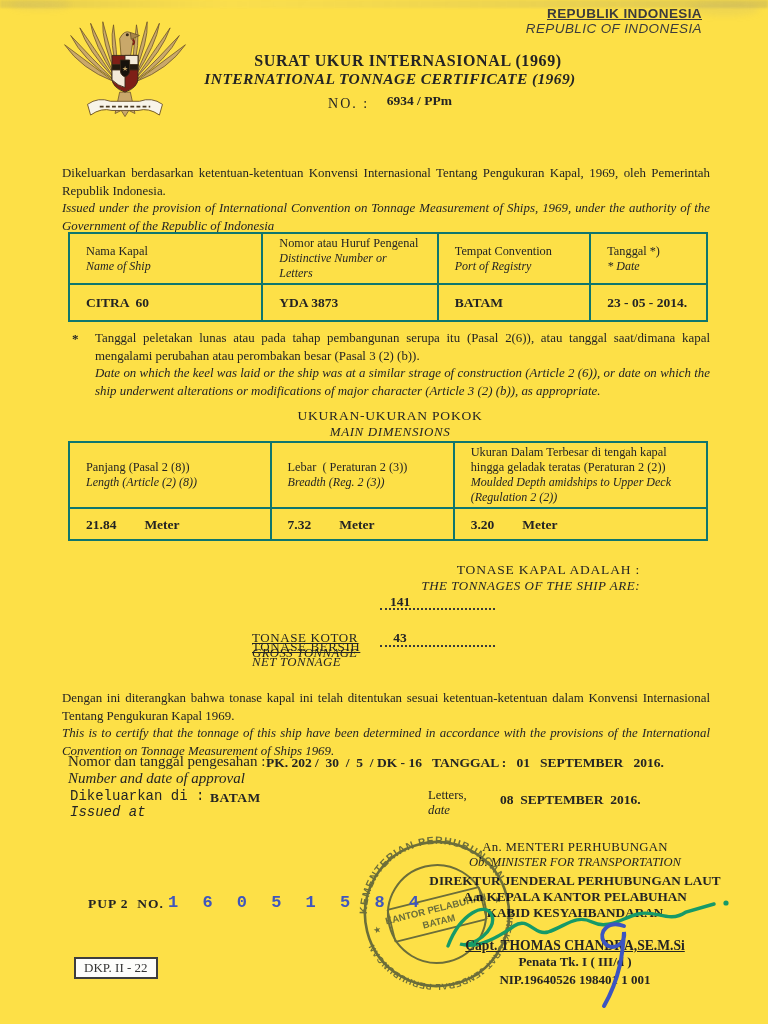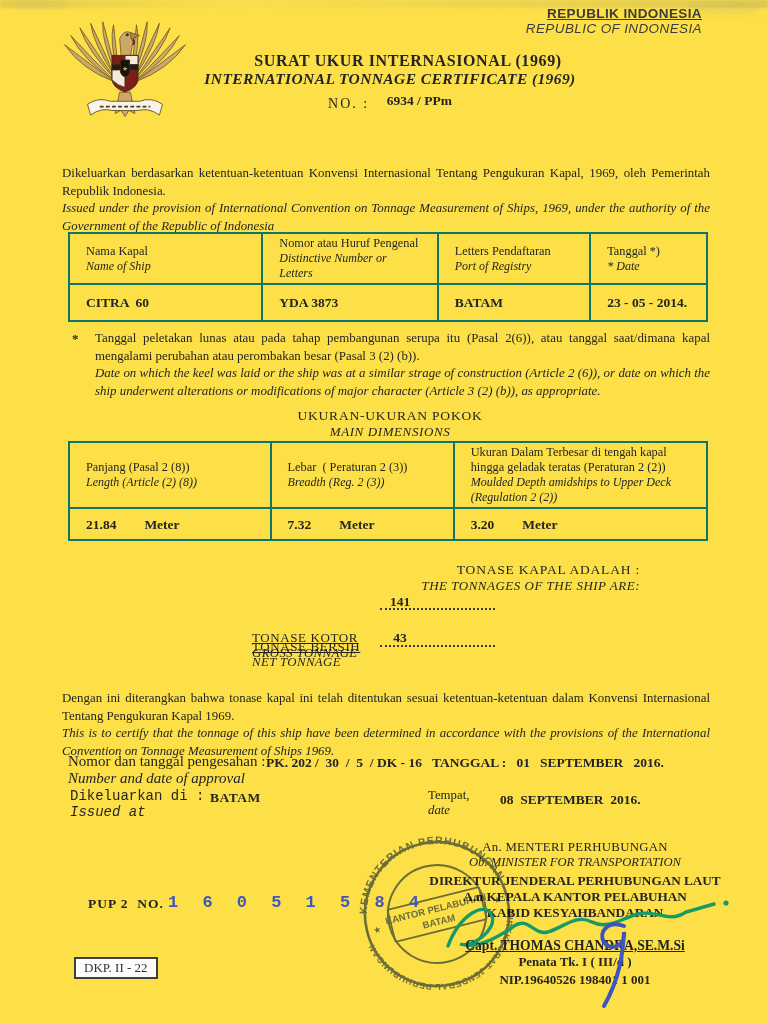--- a/index.html
+++ b/index.html
@@ -129,21 +129,21 @@
         <tr style="height:44px;">
       <td>
         <div class="th-id">Nama Kapal</div>
         <div class="th-en">Name of Ship</div>
       </td>
       <td>
         <div class="th-id">Nomor atau Huruf Pengenal</div>
         <div class="th-en">Distinctive Number or Letters</div>
       </td>
       <td>
-        <div class="th-id">Letters Pendaftaran</div>
+        <div class="th-id">Tempat Convention</div>
         <div class="th-en">Port of Registry</div>
       </td>
       <td>
         <div class="th-id">Tanggal *)</div>
         <div class="th-en">* Date</div>
       </td>
     </tr>
     <tr>
       <td class="cell-val pre">CITRA  60</td>
       <td class="cell-val pre">YDA 3873</td>
@@ -228,21 +228,21 @@
     <div class="it">Number and date of approval</div>
   </div>
   <div class="abs bd pre" style="left:266px;top:755px;font-size:13.5px;">PK. 202 /  30  /  5  / DK - 16   TANGGAL :   01   SEPTEMBER   2016.</div>
 
   <div class="abs" style="left:70px;top:788px;font-size:14px;font-family:Liberation Mono, monospace;">
     <div>Dikeluarkan di :</div>
     <div class="it">Issued at</div>
   </div>
   <div class="abs bd" style="left:210px;top:790px;font-size:13.5px;letter-spacing:.5px;">BATAM</div>
   <div class="abs" style="left:428px;top:788px;font-size:12.8px;">
-    <div>Tempat,</div>
+    <div>Letters,</div>
     <div class="it">date</div>
   </div>
   <div class="abs bd pre" style="left:500px;top:792px;font-size:13.5px;">08  SEPTEMBER  2016.</div>
 
   <div class="abs ctr sig-line" style="left:400px;top:840px;width:350px;">
     <div style="font-size:12.8px;letter-spacing:.3px;">An. MENTERI PERHUBUNGAN</div>
     <div class="it" style="font-size:12.6px;">Ob. MINISTER FOR TRANSPORTATION</div>
     <div class="bd" style="font-size:13.2px;margin-top:3px;">DIREKTUR JENDERAL PERHUBUNGAN LAUT</div>
     <div class="bd" style="font-size:13.2px;">A.n KEPALA KANTOR PELABUHAN</div>
     <div class="bd" style="font-size:13.2px;">KABID KESYAHBANDARAN</div>

